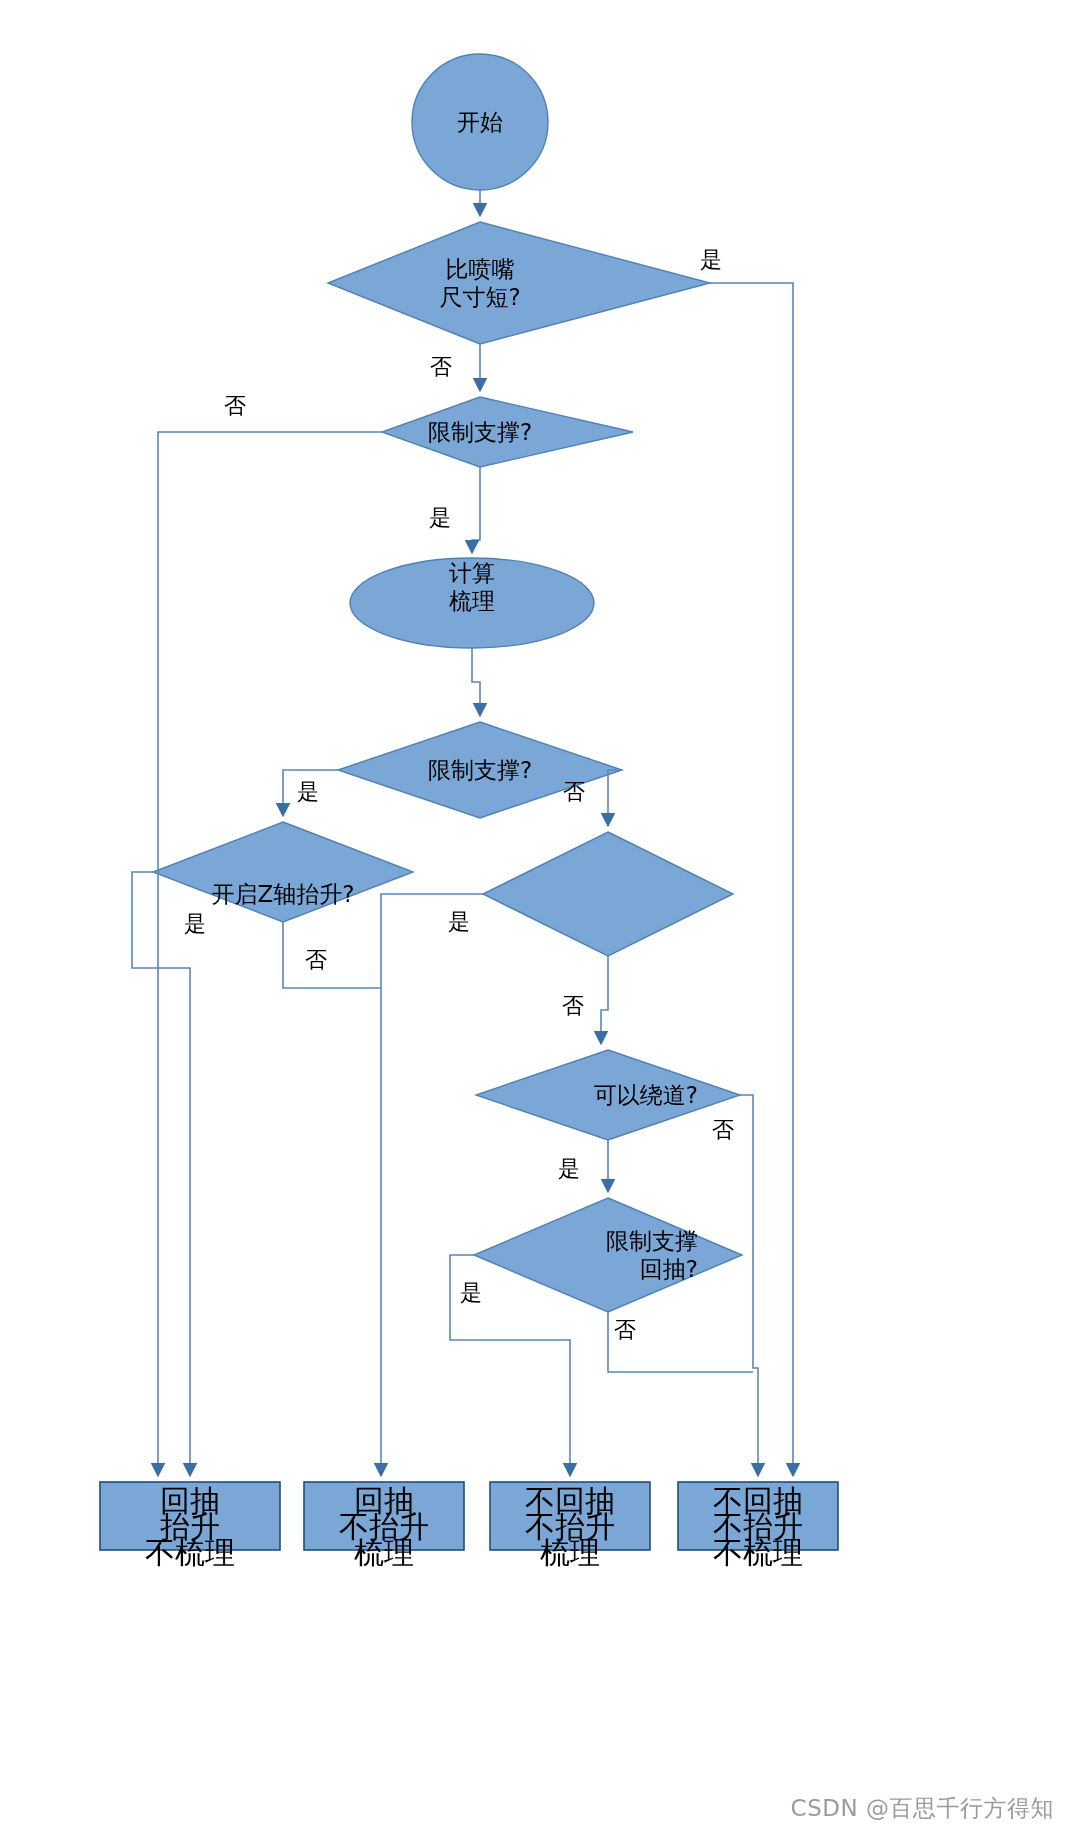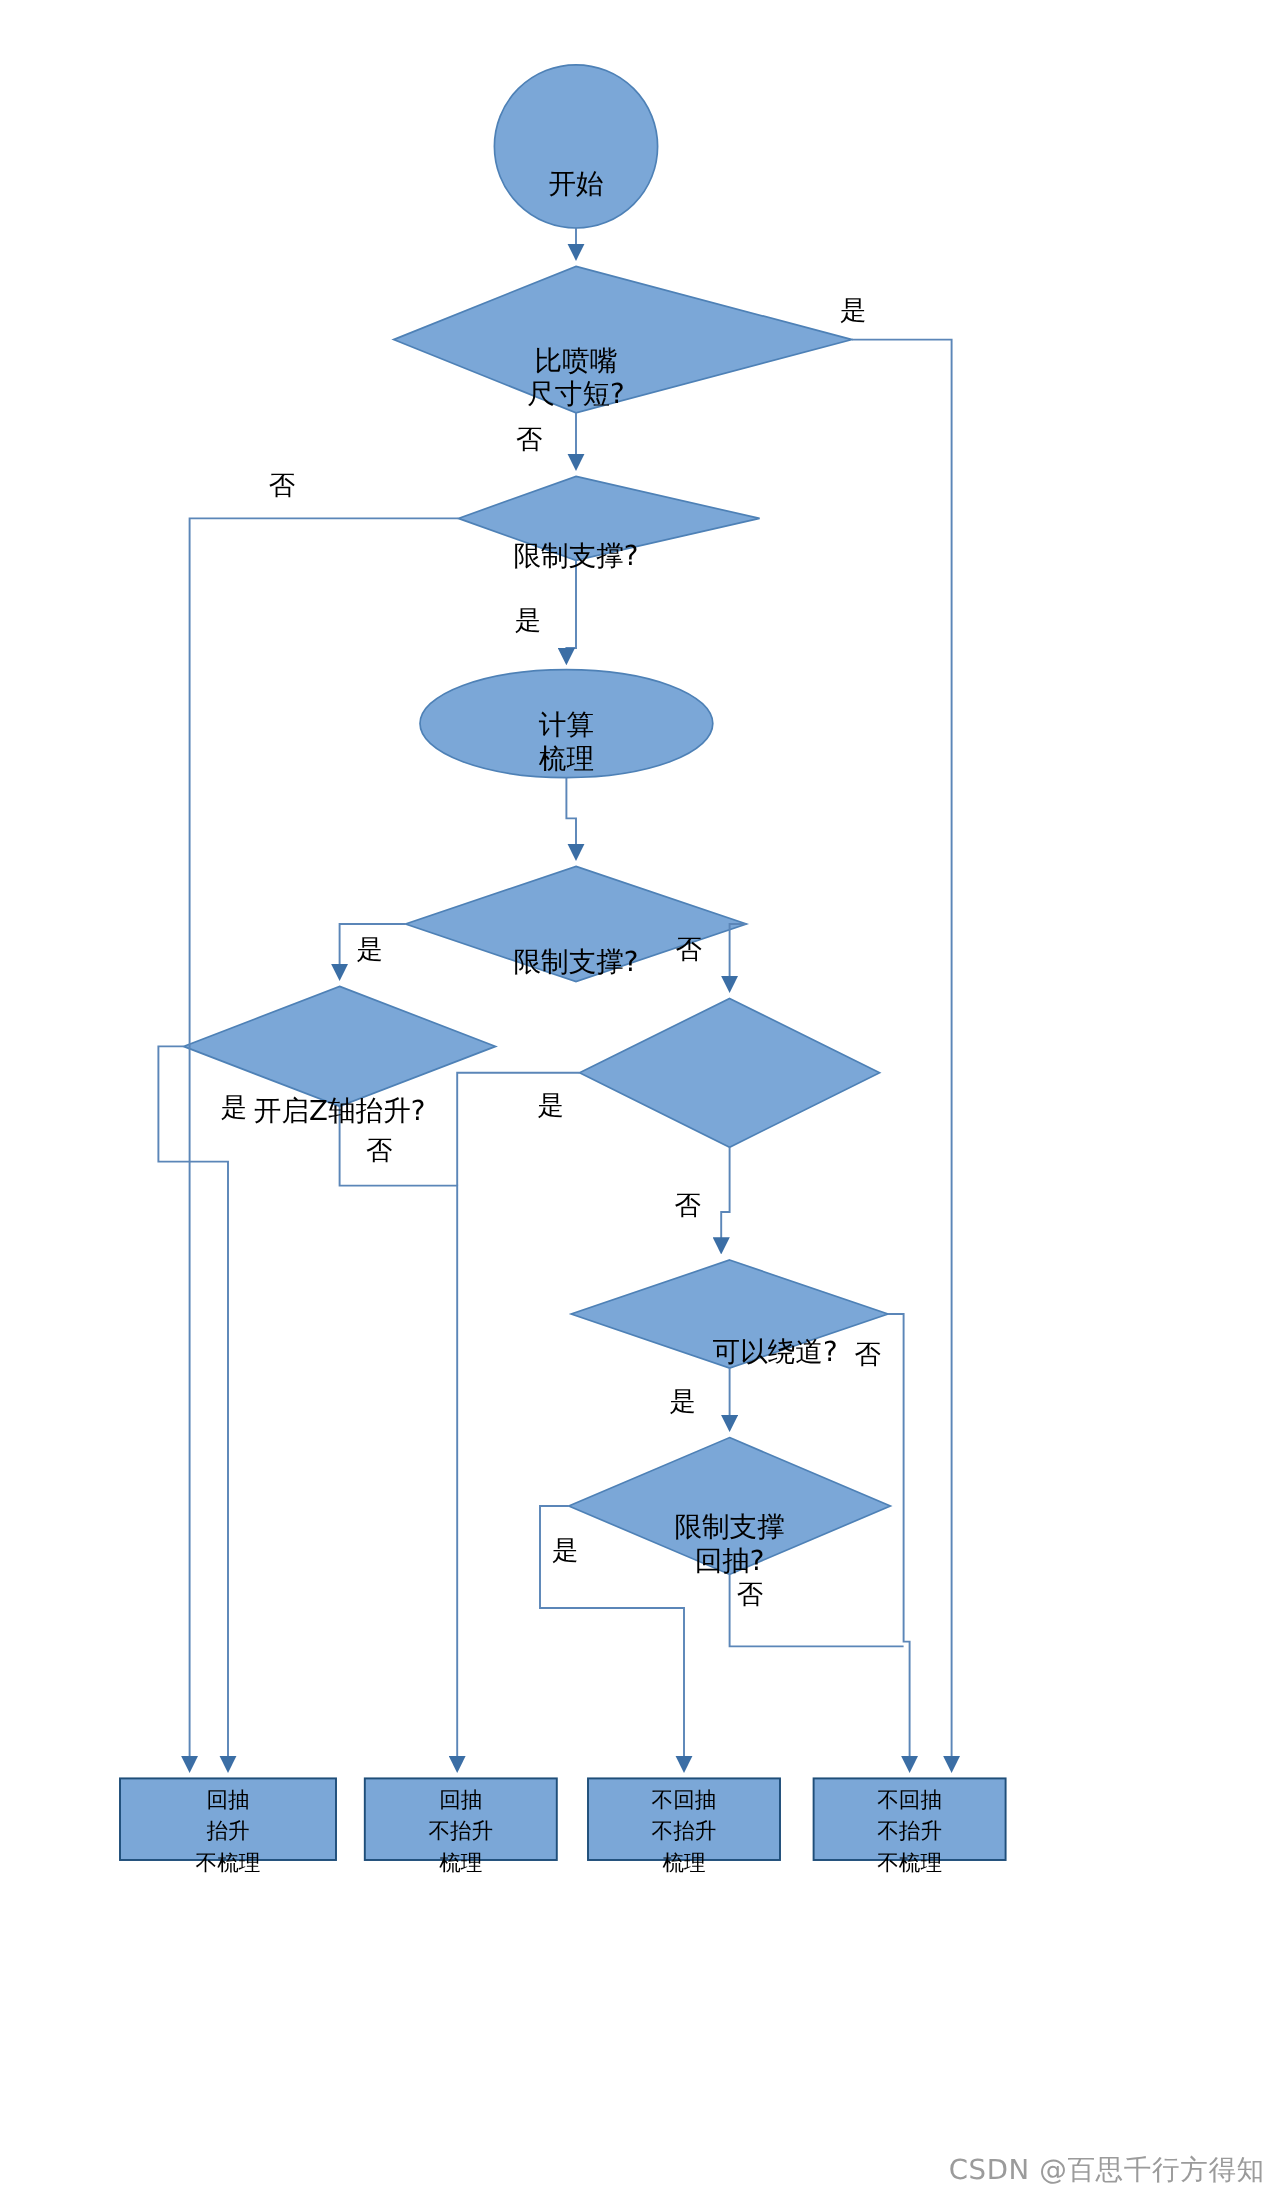--- a/index.html
+++ b/index.html
@@ -1,24 +1,24 @@
 <!DOCTYPE html>
 <html><head>
 <meta charset="utf-8">
 <style>
   html,body{margin:0;padding:0;background:#ffffff;}
   body{width:1068px;height:1832px;position:relative;overflow:hidden;
        font-family:"DejaVu Sans","Liberation Sans",sans-serif;}
   #stage{position:absolute;left:0;top:0;width:1068px;height:1832px;}
   svg#flow{position:absolute;left:0;top:0;width:1068px;height:1832px;}
   .nodetext{position:absolute;color:#000;font-size:23px;line-height:28px;
-            text-align:center;white-space:pre-line;pointer-events:none;margin-top:32px;}
+            text-align:center;white-space:pre-line;pointer-events:none;}
   .edgelabel{position:absolute;color:#000;font-size:22px;line-height:24px;
              text-align:center;white-space:nowrap;}
-  .boxtext{position:absolute;color:#000;font-size:18px;line-height:26px;
+  .boxtext{position:absolute;color:#000;font-size:30px;line-height:26px;
            text-align:center;white-space:pre-line;}
   #watermark{position:absolute;right:14px;bottom:8px;color:#9b9b9b;
              font-size:23px;letter-spacing:.5px;}
 </style>
 </head>
 <body>
 
 <div id="stage">
 
   <svg id="flow" viewBox="0 0 1068 1832">
@@ -99,21 +99,21 @@
   <div class="nodetext" style="left:392px;top:559px;width:160px;">计算
 梳理</div>
 
   <div class="nodetext" style="left:390px;top:756px;width:180px;">限制支撑?</div>
 
   <div class="nodetext" style="left:183px;top:880px;width:200px;">开启Z轴抬升?</div>
 
 
   <div class="nodetext" style="left:518px;top:1081px;width:180px;text-align:right;">可以绕道?</div>
 
-  <div class="nodetext" style="left:518px;top:1227px;width:180px;">限制支撑
+  <div class="nodetext" style="left:518px;top:1227px;width:180px;text-align:right;">限制支撑
 回抽?</div>
 
   <div class="edgelabel" style="left:700px;top:248px;">是</div>
 
   <div class="edgelabel" style="left:430px;top:355px;">否</div>
 
   <div class="edgelabel" style="left:224px;top:394px;">否</div>
 
   <div class="edgelabel" style="left:429px;top:506px;">是</div>
 

